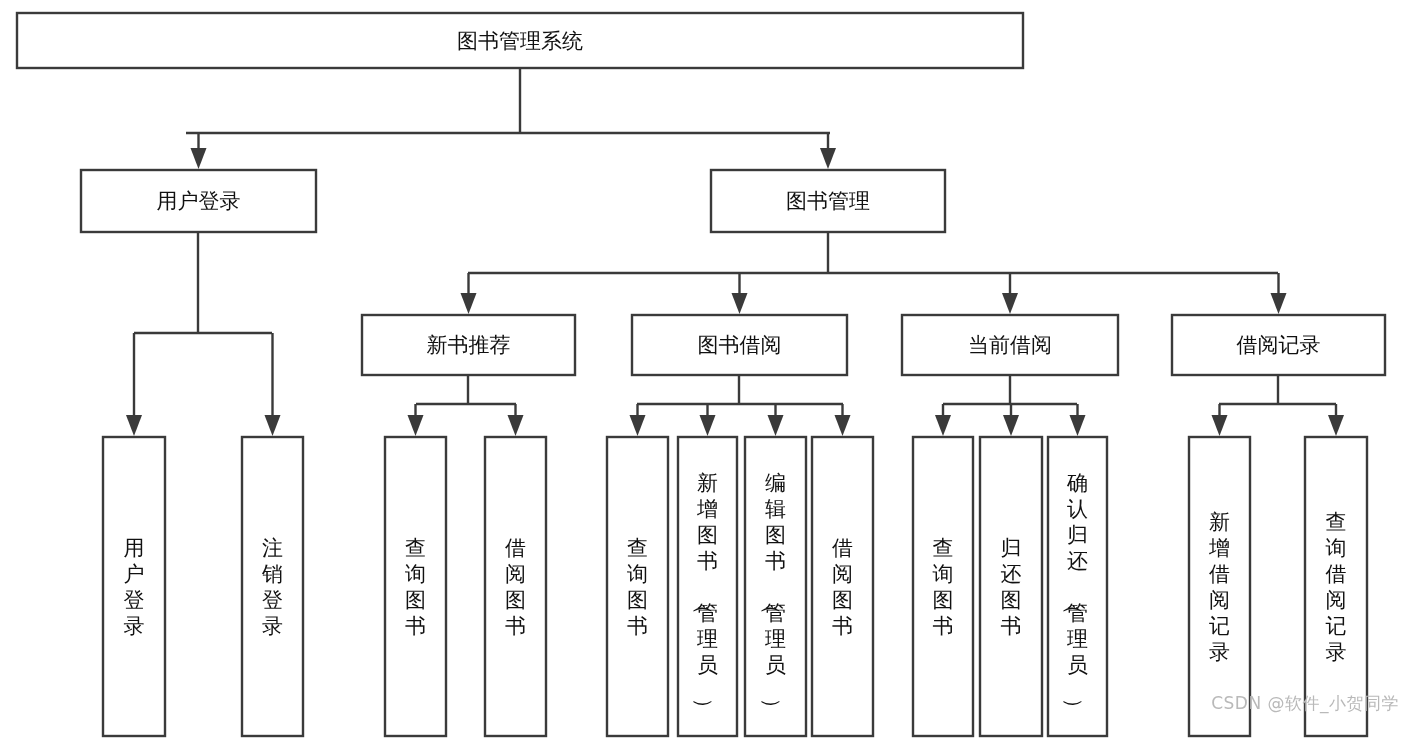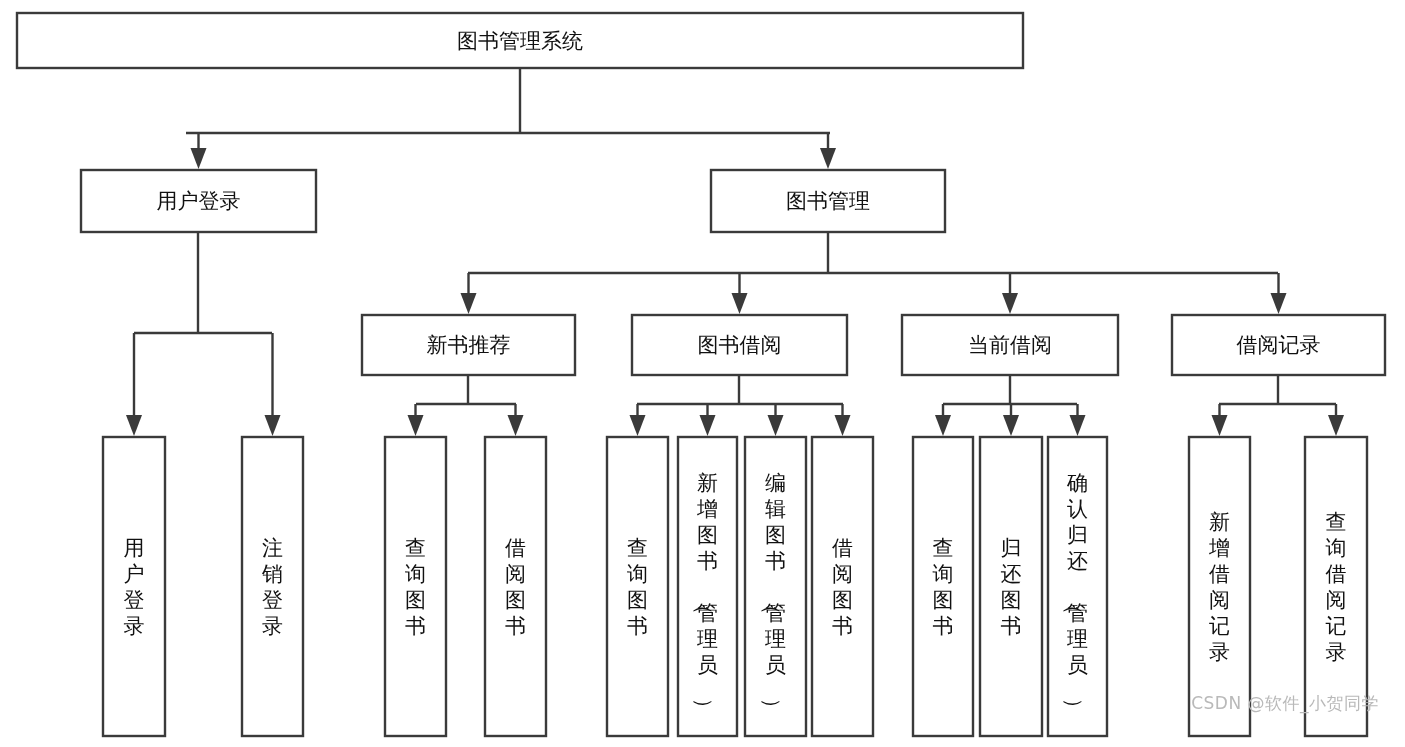--- a/index.html
+++ b/index.html
@@ -49,21 +49,21 @@
     dominant-baseline: middle;
   }
   .node-label-v {
     font-family: "DejaVu Sans", "Liberation Sans", sans-serif;
     font-size: 21px;
     fill: #111111;
     text-anchor: middle;
   }
   .watermark {
     position: absolute;
-    right: 26px;
+    right: 6px;
     bottom: 6px;
     font-family: "DejaVu Sans", "Liberation Sans", sans-serif;
     font-size: 17px;
     color: #b9b9b9;
     letter-spacing: 0.5px;
     white-space: nowrap;
     pointer-events: none;
   }
 </style>
 </head>

